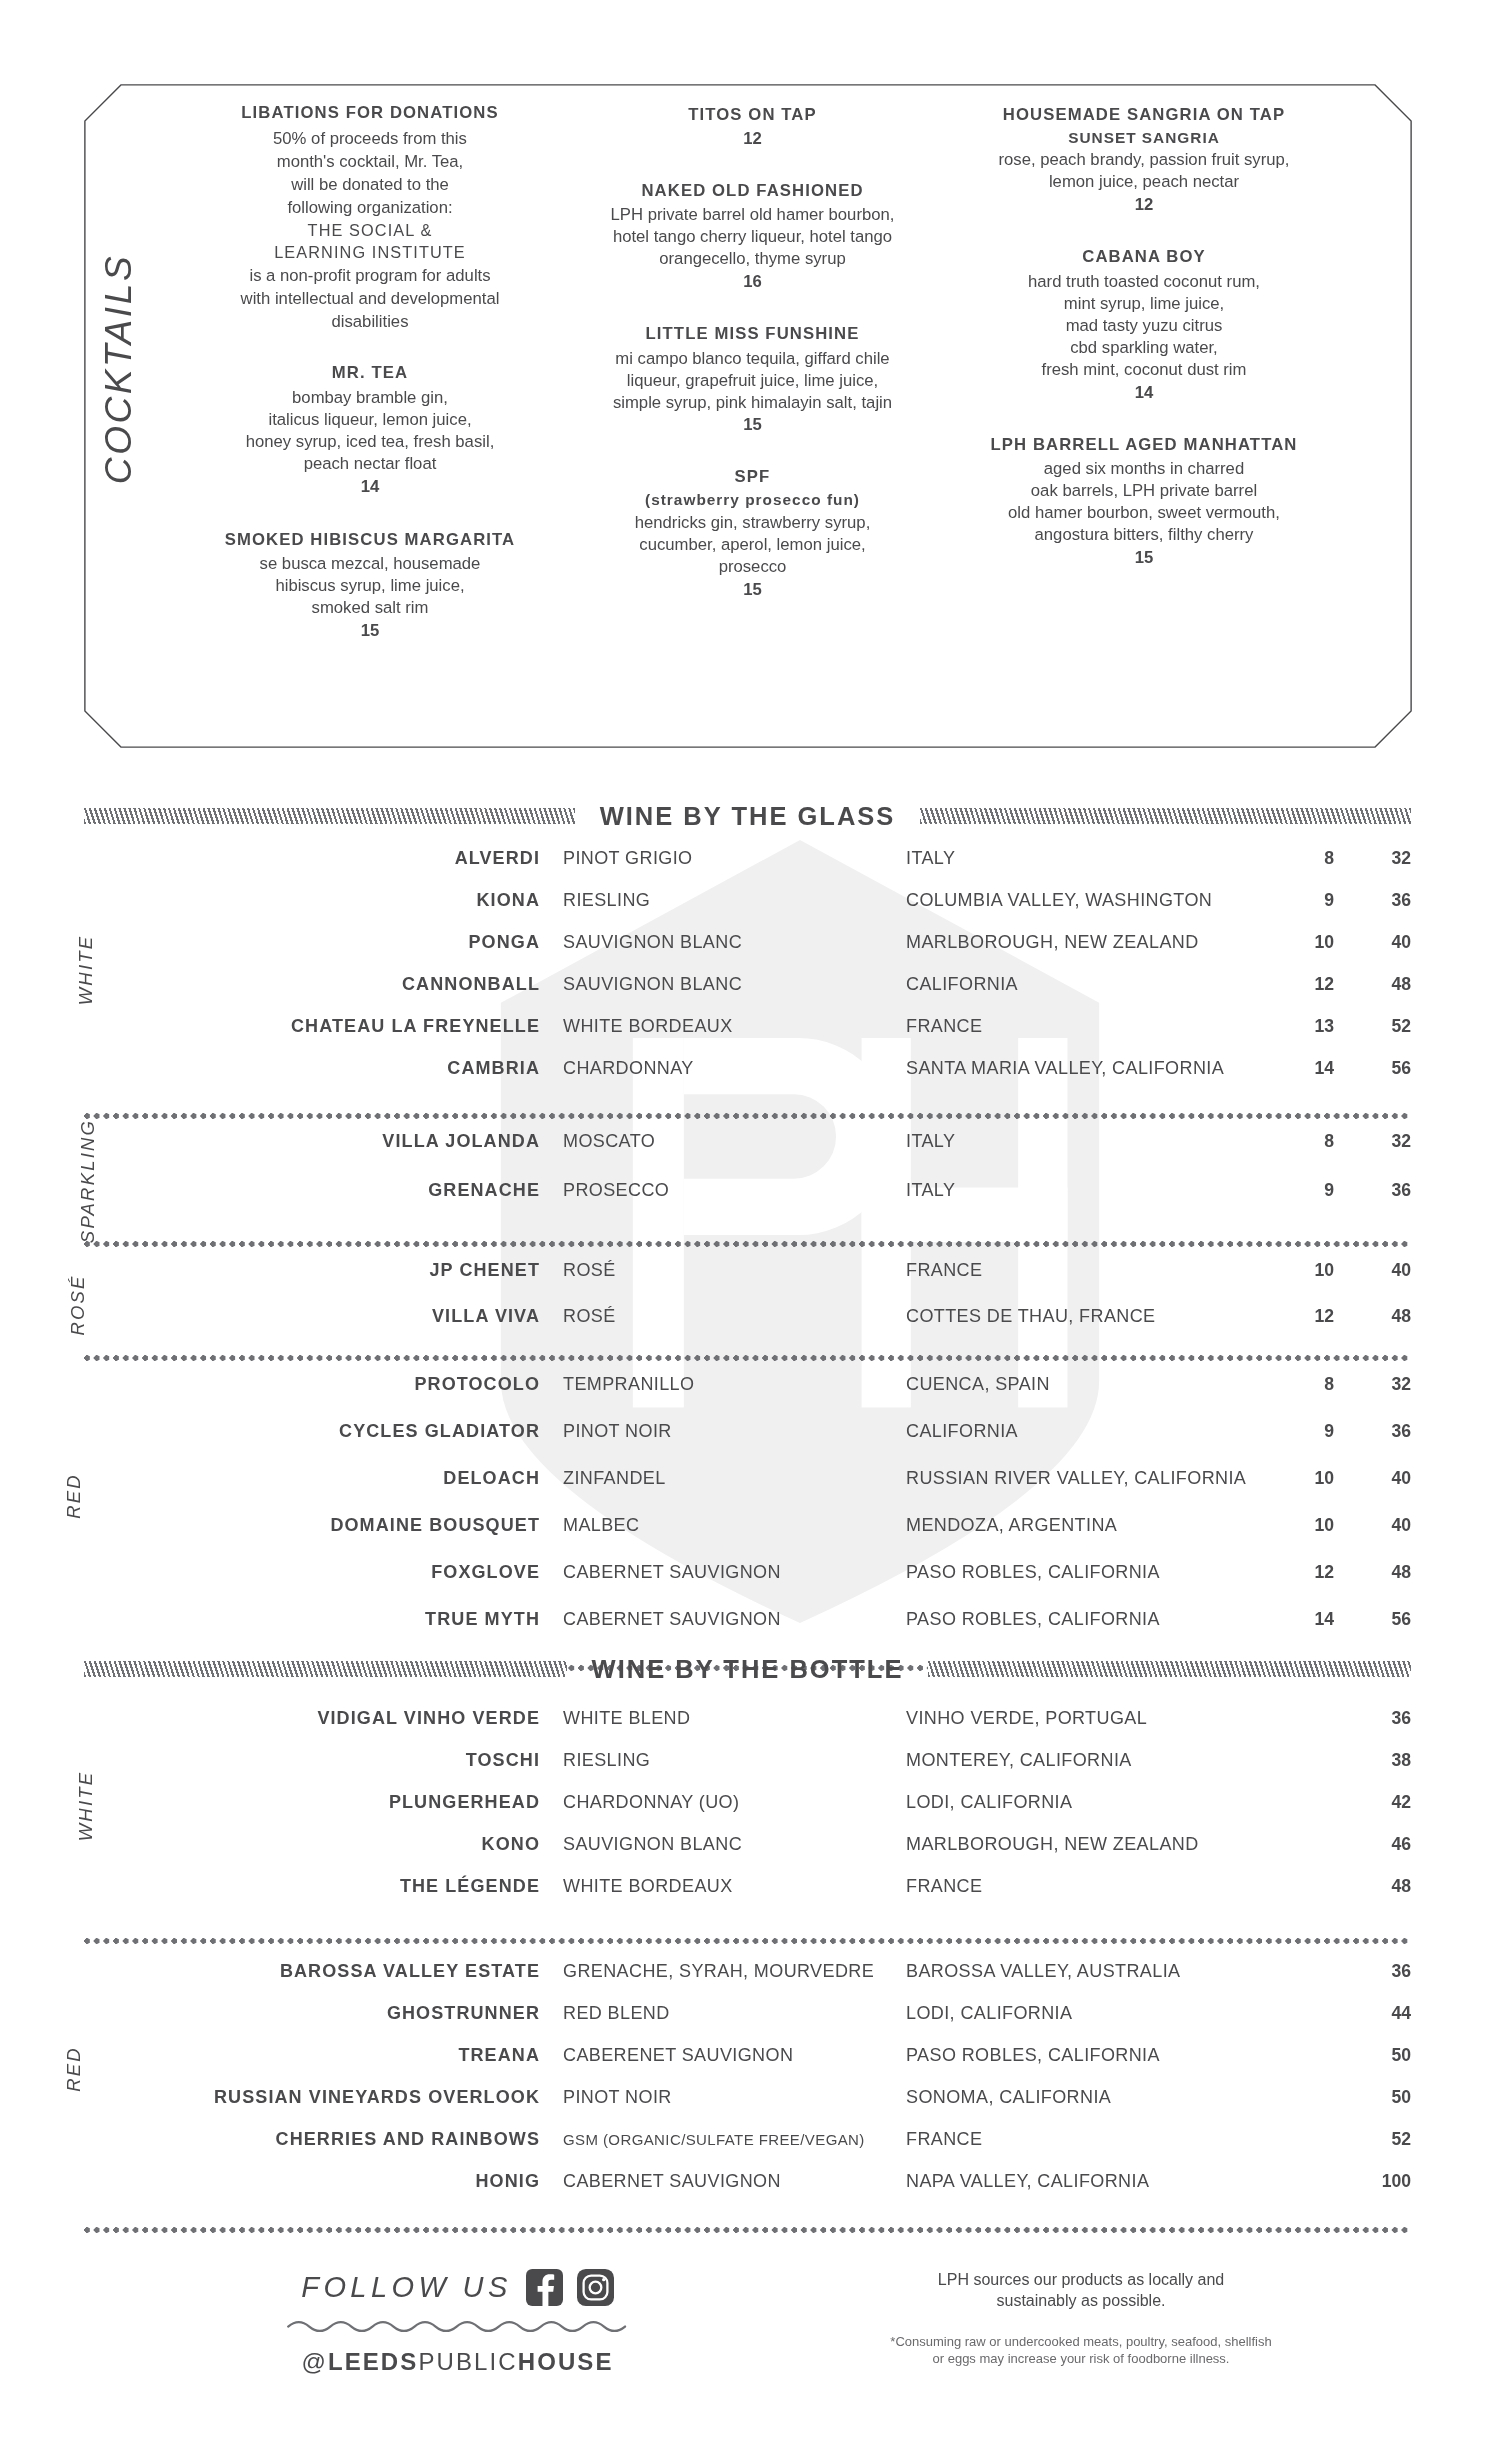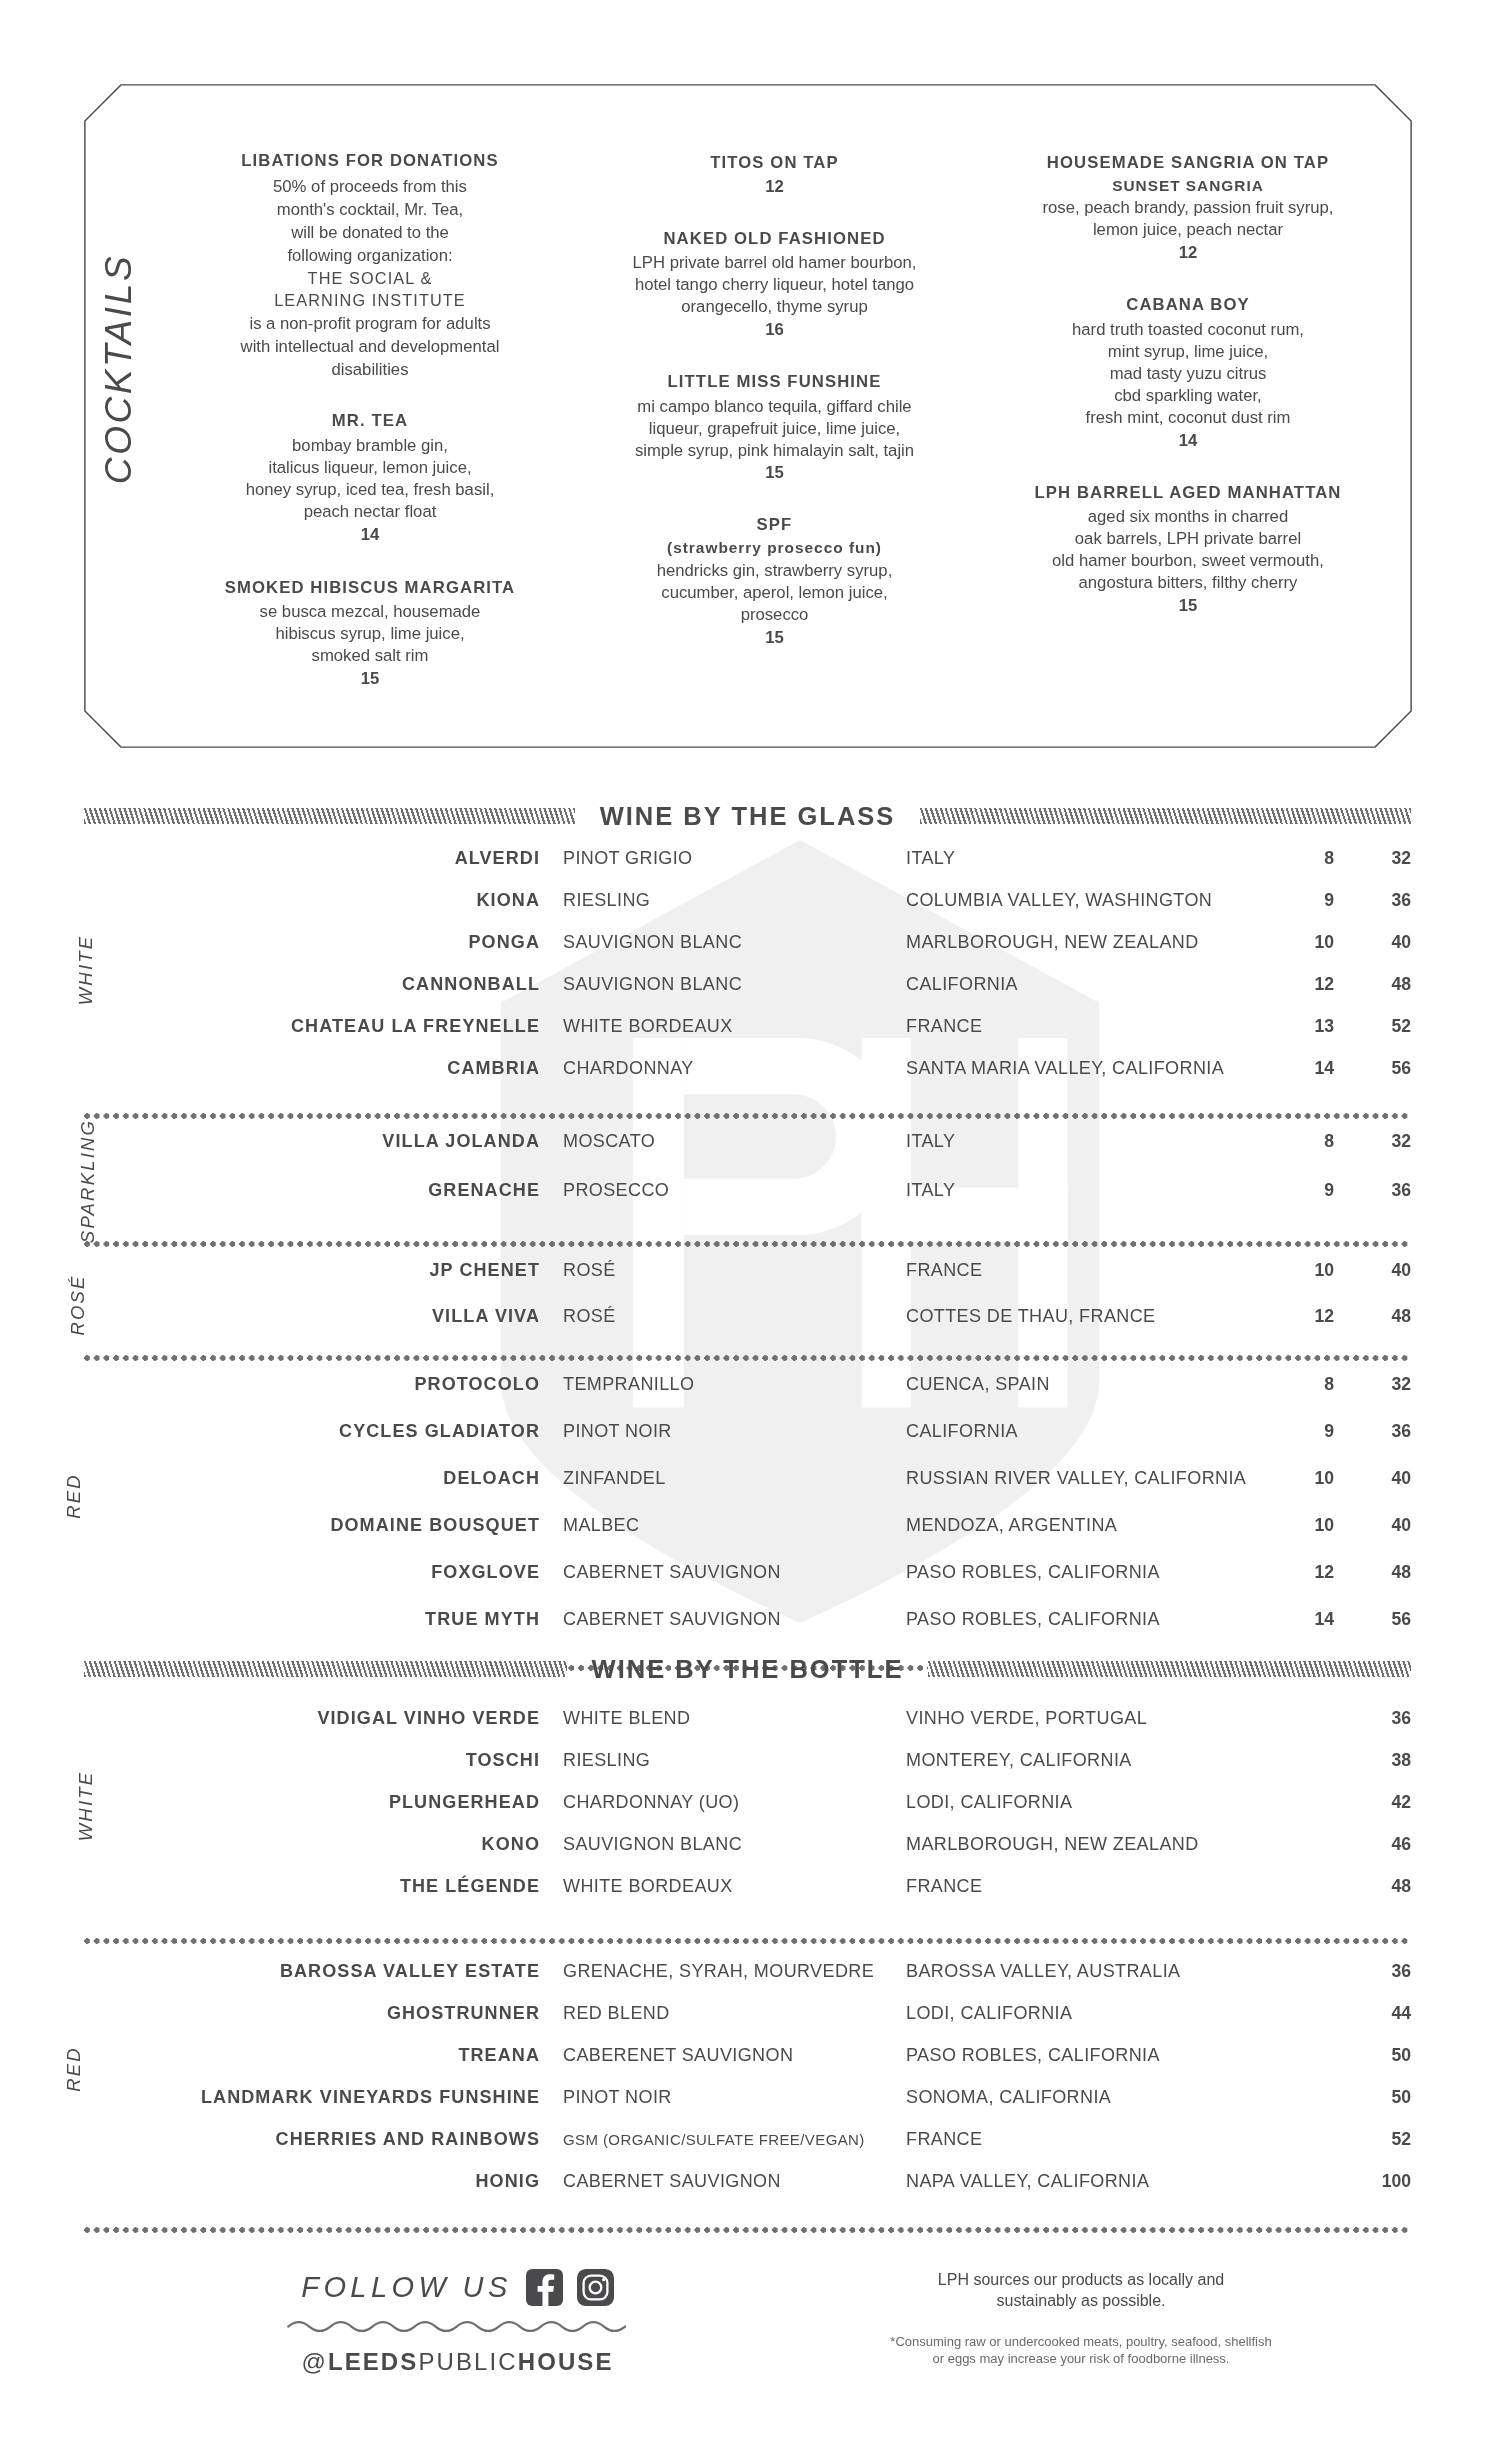--- a/index.html
+++ b/index.html
@@ -44,23 +44,21 @@
     letter-spacing: 2.6px;
     font-weight: 400;
     color: #4a4a4d;
     z-index: 3;
   }
   .cocktail-cols {
     position: absolute;
     left: 97px; top: 19.3px;
     width: 1205px; height: 624px;
     display: flex;
-    justify-content: space-between;
     z-index: 3;
-    margin-top: 48px;
   }
   .ck-col { width: 378px; }
   .ck-col.mid { width: 387px; }
   .ck-col.right { width: 396px; }
   .ck-item { text-align: center; margin-bottom: 26px; }
   .ck-name {
     font-weight: bold;
     font-size: 16.7px;
     letter-spacing: 1.1px;
     color: #4a4a4d;
@@ -541,21 +539,21 @@
         <div class="w-region">LODI, CALIFORNIA</div>
         <div class="w-bottle">44</div>
       </div>
       <div class="wrow" style="height:42px">
         <div class="w-name">TREANA</div>
         <div class="w-varietal">CABERENET SAUVIGNON</div>
         <div class="w-region">PASO ROBLES, CALIFORNIA</div>
         <div class="w-bottle">50</div>
       </div>
       <div class="wrow" style="height:42px">
-        <div class="w-name">LANDMARK VINEYARDS FUNSHINE</div>
+        <div class="w-name">RUSSIAN VINEYARDS OVERLOOK</div>
         <div class="w-varietal">PINOT NOIR</div>
         <div class="w-region">SONOMA, CALIFORNIA</div>
         <div class="w-bottle">50</div>
       </div>
       <div class="wrow" style="height:42px">
         <div class="w-name">CHERRIES AND RAINBOWS</div>
         <div class="w-varietal" style="font-size:15px">GSM (ORGANIC/SULFATE FREE/VEGAN)</div>
         <div class="w-region">FRANCE</div>
         <div class="w-bottle">52</div>
       </div>

